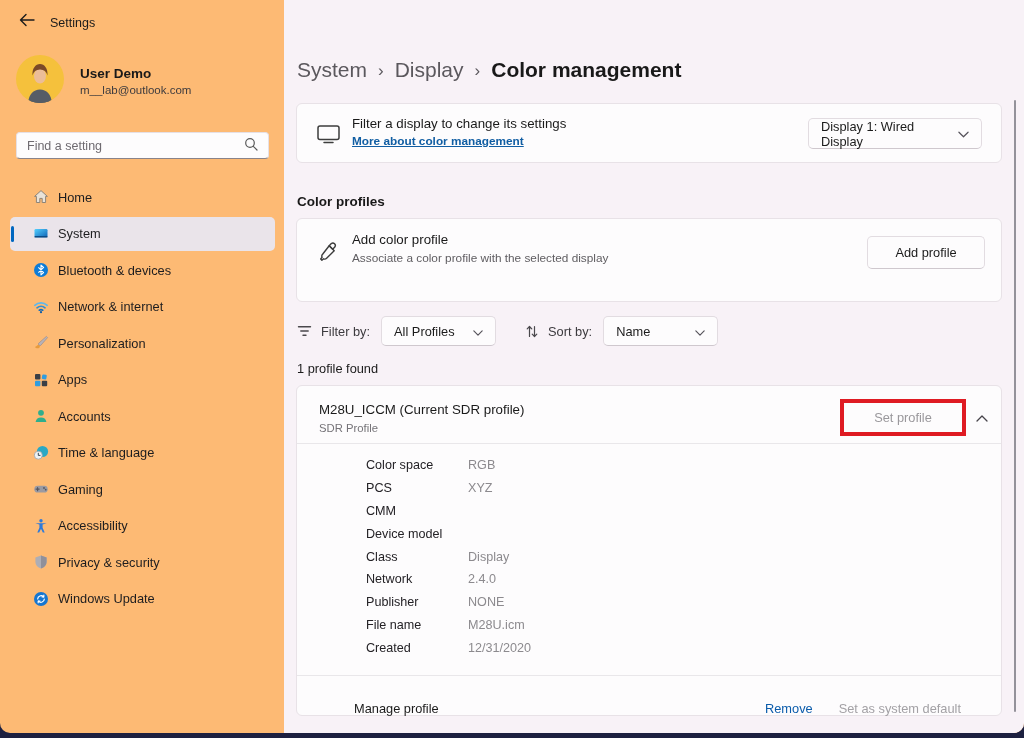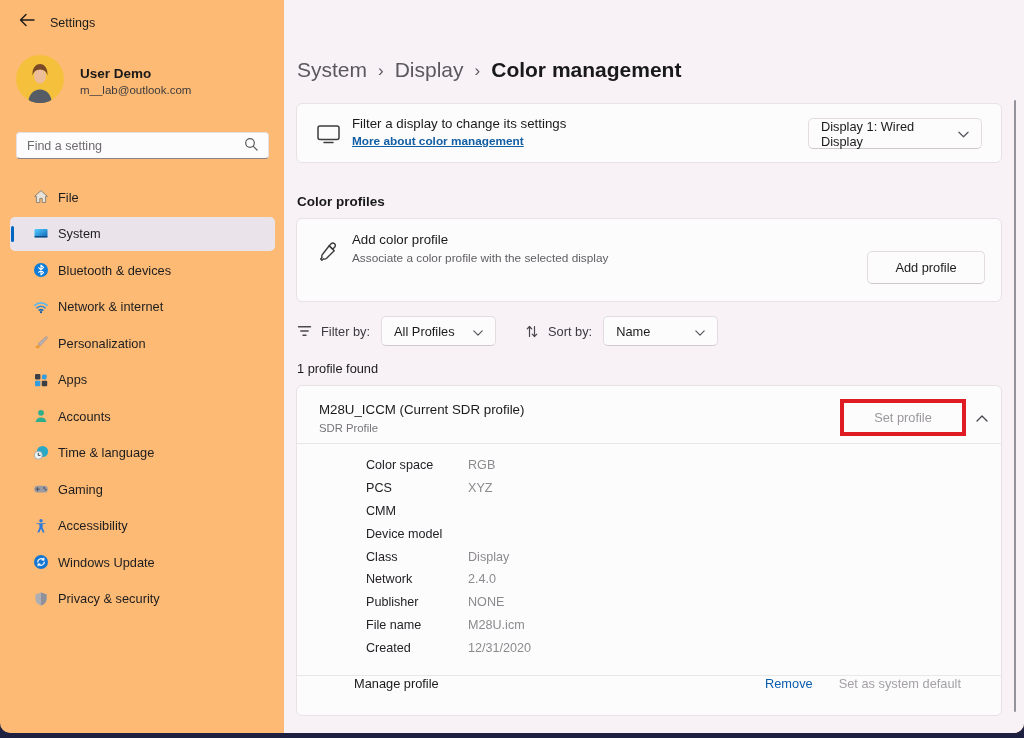--- a/index.html
+++ b/index.html
@@ -80,21 +80,21 @@
 
   .card2 { top:174px; height:84px; }
   .card2 .card-icon { top:22px; }
   .card2 .tblock { position:absolute; left:55px; top:13px; }
   .tb-sub { font-size:11.8px; color:#5f5d61; margin-top:4px; }
   .btn {
     background:#fdfcfd; border:1px solid #e2dce1; border-bottom-color:#cfc8ce; border-radius:5px;
     font-size:12.8px; color:#1b1b1b; display:flex; align-items:center; justify-content:center;
     font-family:"Liberation Sans",sans-serif; cursor:pointer;
   }
-  .add-profile-btn { position:absolute; right:16px; top:32px; width:118px; height:33px; }
+  .add-profile-btn { position:absolute; right:16px; top:17px; width:118px; height:33px; }
 
   .toolbar { position:absolute; left:1px; top:272px; height:30px; display:flex; align-items:center; }
   .tool-icon { display:flex; align-items:center; margin-right:9px; }
   .tool-label { font-size:12.8px; color:#3c3a3e; margin-right:11px; }
   .dd-inline { position:relative; width:115px; height:30px; right:auto; top:auto; }
   .toolbar .gap { width:29px; }
 
   .results-count { position:absolute; left:1px; top:317px; font-size:12.8px; color:#1b1b1b; }
 
   .card3 { top:341px; height:331px; }
@@ -105,21 +105,21 @@
     border:4px solid #df1b23; display:flex; align-items:center; justify-content:center;
   }
   .set-profile-btn { background:transparent; border:none; font-size:12.8px; color:#9a989c; cursor:pointer; font-family:"Liberation Sans",sans-serif; }
   .expander { position:absolute; left:672px; top:18px; width:26px; height:26px; display:flex; align-items:center; justify-content:center; cursor:pointer; }
   .divider { position:absolute; left:0; right:0; height:1px; background:#e9e7ea; }
   .div1 { top:57px; } .div2 { top:289px; }
   .details { position:absolute; left:12px; top:68px; width:100%; }
   .detail-row { display:flex; height:22.8px; align-items:center; }
   .detail-label { width:102px; margin-left:57px; font-size:12.6px; color:#242226; }
   .detail-value { font-size:12.6px; color:#8c8a8e; }
-  .card-footer { position:absolute; left:0; right:0; top:290px; height:40px; display:flex; align-items:flex-start; }
+  .card-footer { position:absolute; left:0; right:0; top:290px; height:40px; display:flex; align-items:flex-end; }
   .manage-label { margin-left:57px; font-size:12.8px; color:#1b1b1b; flex:1; }
   .remove-link { font-size:12.8px; color:#0b5cab; margin-right:26px; cursor:pointer; }
   .default-link { font-size:12.8px; color:#a3a1a5; margin-right:40px; cursor:default; }
 
   .scrollbar { position:absolute; left:1014px; top:100px; width:2px; height:612px; background:#94929a; border-radius:2px; }
 </style>
 </head>
 <body>
 
 <div class="screen">
@@ -189,21 +189,21 @@
 
       <nav class="nav">
 
           <div class="nav-item">
             <span class="accent-pill"></span>
             <span class="nav-icon js-icon">
               <svg width="16" height="16" viewBox="0 0 16 16">
                 <path d="M8 1.6L1.6 7.4h1.8v6.1h3.4V9.4h2.4v4.1h3.4V7.4h1.8z" fill="#e9e2d8" stroke="#8d8478" stroke-width="1" stroke-linejoin="round"></path>
               </svg>
             </span>
-            <span class="nav-label">File</span>
+            <span class="nav-label">Home</span>
           </div>
 
           <div class="nav-item active">
             <span class="accent-pill"></span>
             <span class="nav-icon js-icon">
               <svg width="16" height="16" viewBox="0 0 16 16">
                 <defs>
                   <linearGradient id="g-sys" x1="0" y1="0" x2="1" y2="1">
                     <stop offset="0" stop-color="#53d0ff"></stop>
                     <stop offset="1" stop-color="#0f63b6"></stop>
@@ -308,37 +308,37 @@
                 <path d="M2.3 5.2h11.4L9.6 6.6v3.2l2.1 4.7H9.8L8 10.8l-1.8 3.7H4.3l2.1-4.7V6.6z" fill="#2f7ad9"></path>
               </svg>
             </span>
             <span class="nav-label">Accessibility</span>
           </div>
 
           <div class="nav-item">
             <span class="accent-pill"></span>
             <span class="nav-icon js-icon">
               <svg width="16" height="16" viewBox="0 0 16 16">
+                <path d="M8 1.4l5.6 2.1v4c0 3.4-2.3 6-5.6 7.1-3.3-1.1-5.6-3.7-5.6-7.1v-4z" fill="#aeaeb5"></path>
+                <path d="M8 1.4l5.6 2.1v4c0 3.4-2.3 6-5.6 7.1z" fill="#90909a"></path>
+              </svg>
+            </span>
+            <span class="nav-label">Privacy &amp; security</span>
+          </div>
+
+          <div class="nav-item">
+            <span class="accent-pill"></span>
+            <span class="nav-icon js-icon">
+              <svg width="16" height="16" viewBox="0 0 16 16">
                 <circle cx="8" cy="8" r="7" fill="#1576d1"></circle>
                 <path d="M4.7 8a3.3 3.3 0 0 1 5.8-2.1M11.3 8a3.3 3.3 0 0 1-5.8 2.1" stroke="#fff" stroke-width="1.2" fill="none" stroke-linecap="round"></path>
                 <path d="M10.8 3.7v2.2H8.6M5.2 12.3v-2.2h2.2" stroke="#fff" stroke-width="1.2" fill="none" stroke-linejoin="round"></path>
               </svg>
             </span>
             <span class="nav-label">Windows Update</span>
-          </div>
-
-          <div class="nav-item">
-            <span class="accent-pill"></span>
-            <span class="nav-icon js-icon">
-              <svg width="16" height="16" viewBox="0 0 16 16">
-                <path d="M8 1.4l5.6 2.1v4c0 3.4-2.3 6-5.6 7.1-3.3-1.1-5.6-3.7-5.6-7.1v-4z" fill="#aeaeb5"></path>
-                <path d="M8 1.4l5.6 2.1v4c0 3.4-2.3 6-5.6 7.1z" fill="#90909a"></path>
-              </svg>
-            </span>
-            <span class="nav-label">Privacy &amp; security</span>
           </div>
         </nav>
     </div>
 
     <div class="content">
 
       <div class="breadcrumb">
         <span class="crumb">System</span>
         <span class="crumb-sep">›</span>
         <span class="crumb">Display</span>

